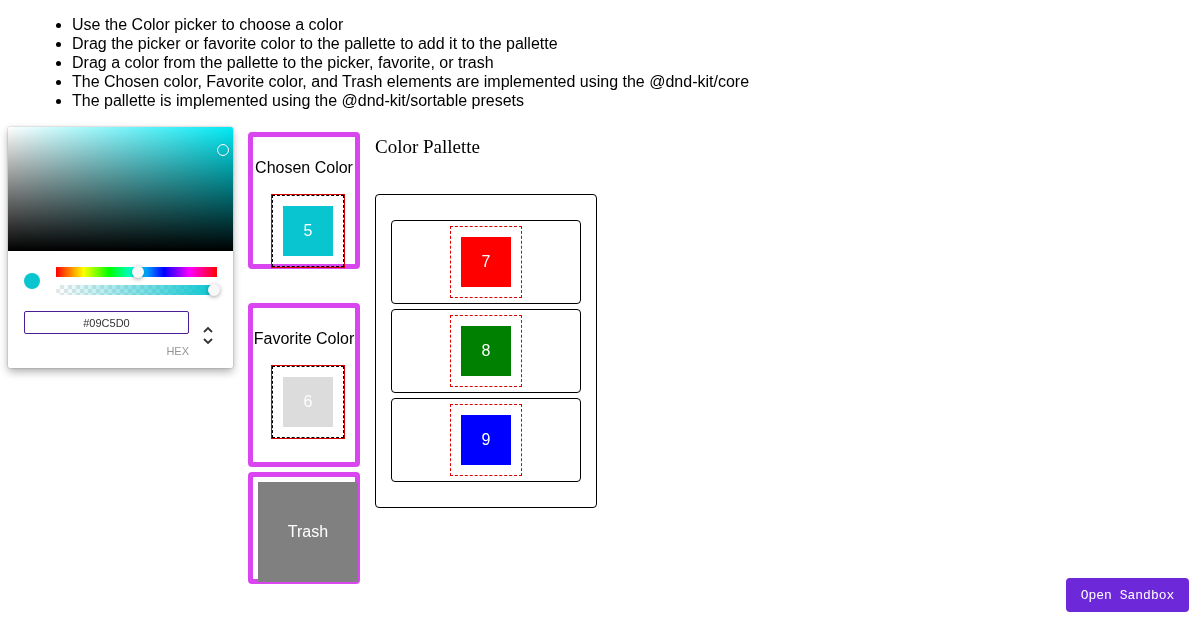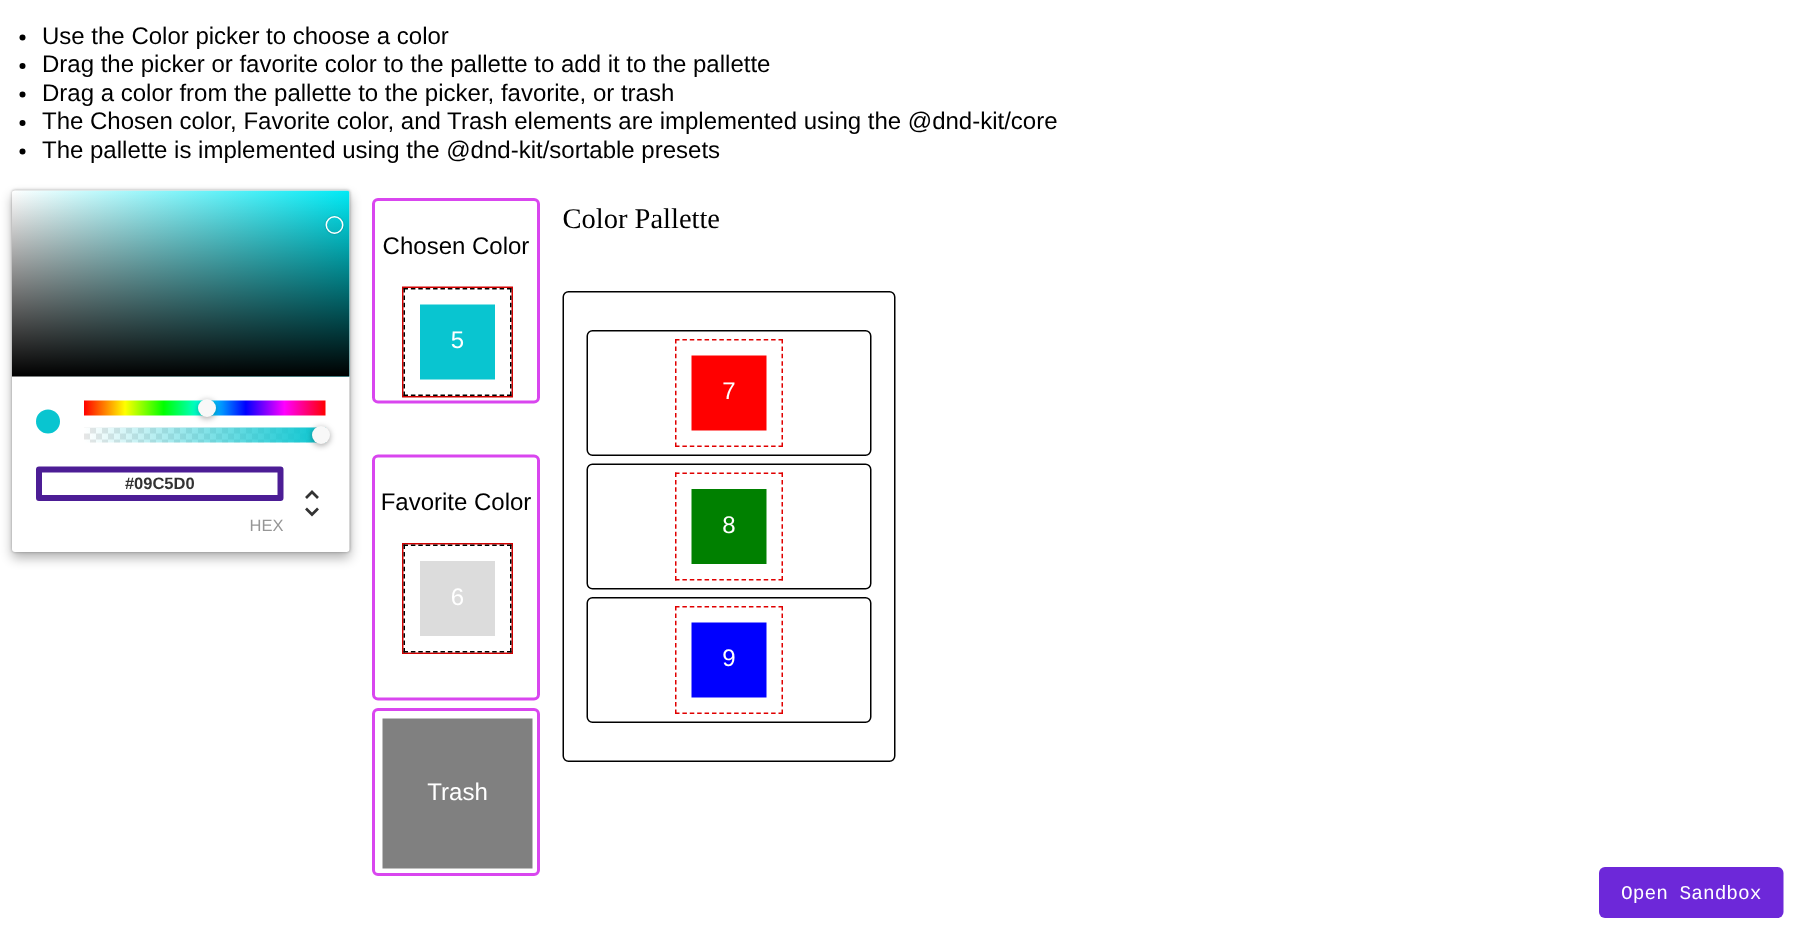--- a/index.html
+++ b/index.html
@@ -4,21 +4,21 @@
 <style>
   * { box-sizing: border-box; }
   html, body { margin: 0; padding: 0; }
   body {
     width: 1200px; height: 630px; position: relative; overflow: hidden;
     background: #ffffff; color: #000;
     font-family: "Liberation Sans", sans-serif;
   }
   .instructions {
     position: absolute; left: 0; top: 15px; margin: 0;
-    padding-left: 28px; font-size: 16px; line-height: 19px;
+    padding-left: 72px; font-size: 16px; line-height: 19px;
   }
   .instructions li { margin: 0; padding: 0; }
 
   
   .picker {
     position: absolute; left: 8px; top: 127px; width: 225px; height: 241px;
     background: #fff; border-radius: 2px;
     box-shadow: 0 0 2px rgba(0,0,0,.3), 0 4px 8px rgba(0,0,0,.3);
     overflow: hidden;
   }
@@ -45,38 +45,37 @@
     background:
       linear-gradient(to right, rgba(9,197,208,0), rgba(9,197,208,1)),
       repeating-conic-gradient(#e6e6e6 0% 25%, #ffffff 0% 50%) 0 0 / 8px 8px;
   }
   .slider-thumb {
     position: absolute; width: 12px; height: 12px; border-radius: 50%;
     background: #f8f8f8; box-shadow: 0 1px 4px rgba(0,0,0,.37);
   }
   .hex-input {
     position: absolute; left: 16px; top: 184px; width: 165px; height: 23px;
-    border: 4px solid #4c1d95; border-radius: 2px; box-shadow: none;
+    border: 1px solid #4c1d95; border-radius: 2px; box-shadow: none;
     text-align: center; font-size: 11px; color: #333;
     font-family: "Liberation Sans", sans-serif; padding: 0; outline: none;
     background: #fff;
-    font-weight: bold;
   }
   .hex-label {
     position: absolute; left: 16px; top: 218px; width: 165px;
     text-align: right; font-size: 11px; color: #969696;
   }
   .mode-toggle {
     position: absolute; left: 190px; top: 196px; width: 20px; height: 26px;
     cursor: pointer;
   }
 
   
   .box {
-    position: absolute; border: 2px solid #d946ef; border-radius: 4px; background: #fff;
+    position: absolute; border: 5px solid #d946ef; border-radius: 4px; background: #fff;
   }
   .box-title { position: absolute; left: 0; width: 100%; text-align: center; font-size: 16px; }
   .drop-zone {
     position: absolute; left: 18px; width: 74px; height: 74px;
     border: 1px solid #d10000; outline: 1px dashed #000; outline-offset: -2px;
   }
   .color-tile {
     position: absolute; left: 11px; top: 11px; width: 50px; height: 50px;
     color: #fff; font-size: 16px; display: flex; align-items: center; justify-content: center;
   }

